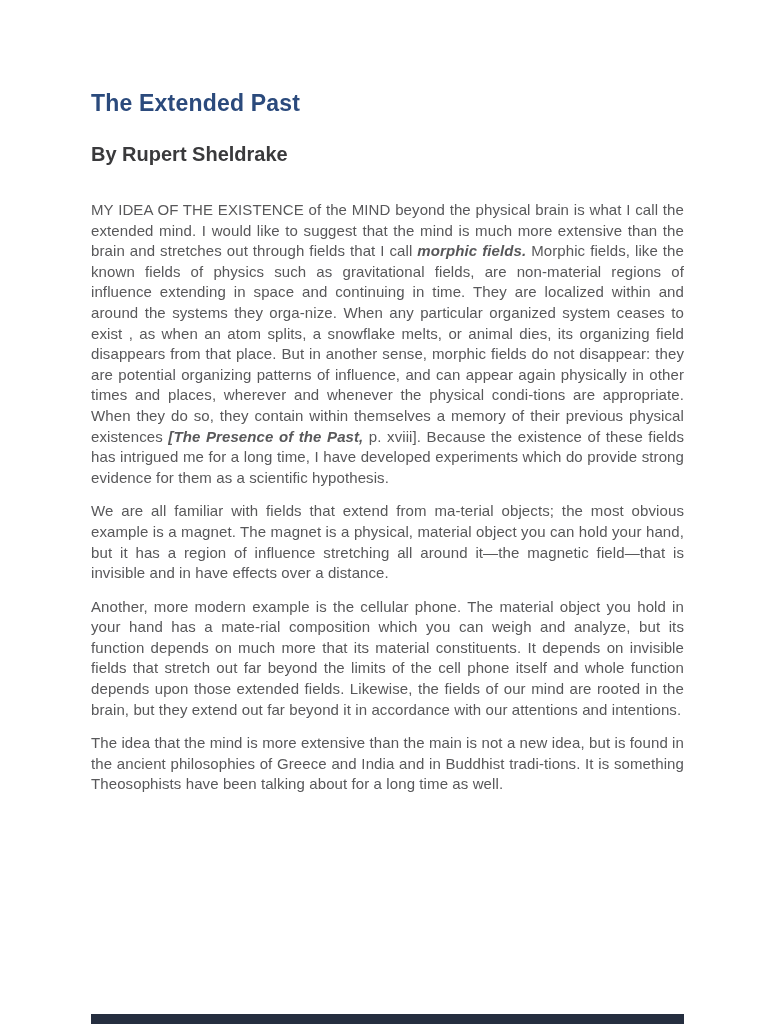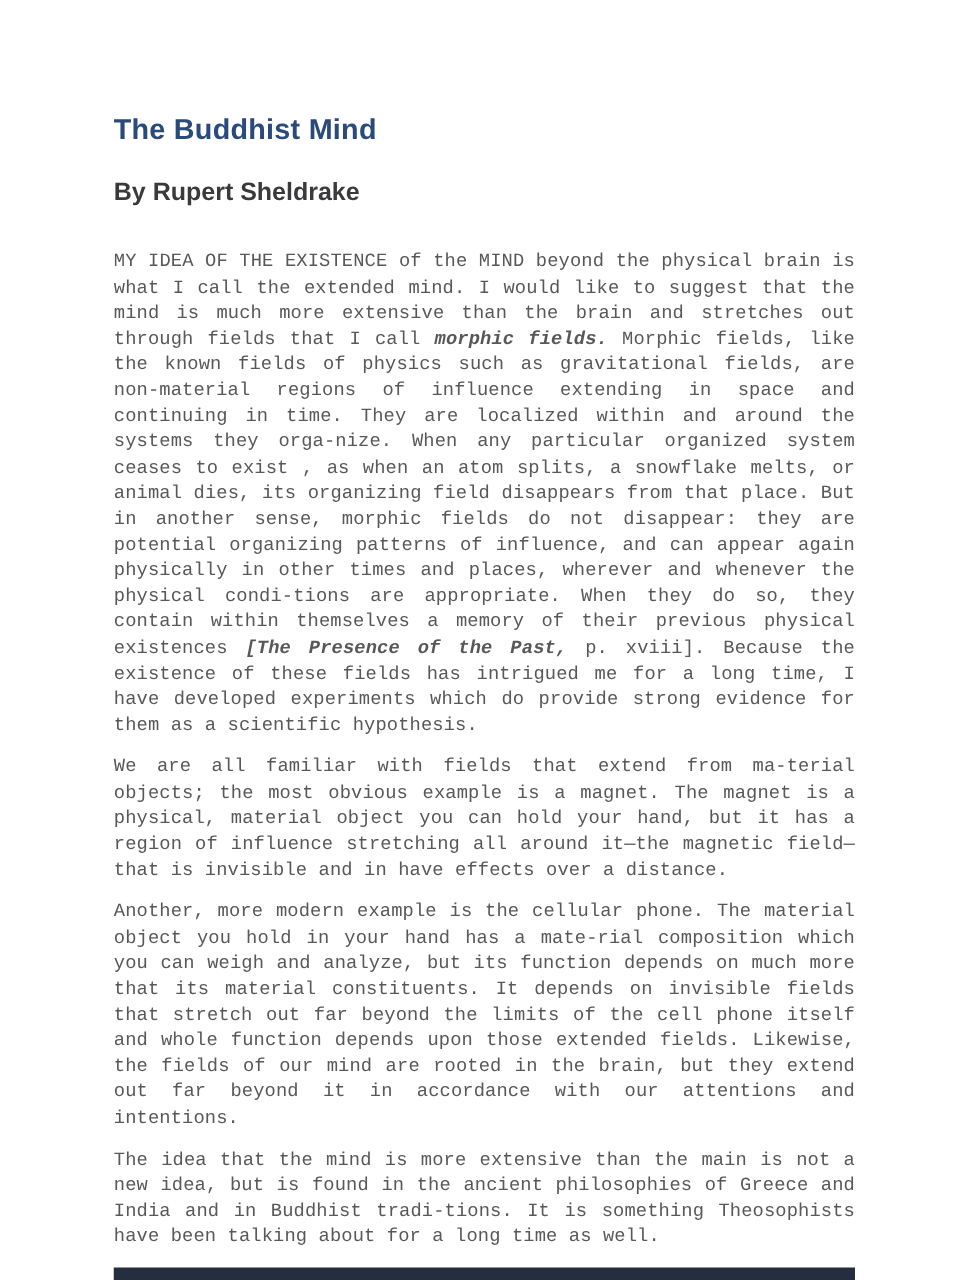--- a/index.html
+++ b/index.html
@@ -34,21 +34,20 @@
     font-size: 20px;
     line-height: 19px;
     font-weight: bold;
   }
   .article-body {
     margin-top: 36px;
     font-size: 15px;
     line-height: 20.6px;
     text-align: justify;
     letter-spacing: 0.1px;
-    font-family: Liberation Mono, monospace;
   }
   .article-body p.para {
     margin: 0 0 13px 0;
   }
   .article-body .bolditalic {
     font-style: italic;
     font-weight: bold;
   }
   .footer-bar {
     position: absolute;
@@ -56,21 +55,21 @@
     bottom: 0;
     width: 593px;
     height: 10px;
   }
 </style>
 </head>
 <body>
 
 <div class="screen">
   <div class="content">
-    <h1 class="doc-title" style="color: rgb(43, 74, 124);">The Buddhist Mind</h1>
+    <h1 class="doc-title" style="color: rgb(43, 74, 124);">The Extended Past</h1>
     <h2 class="byline" style="color: rgb(58, 58, 60);">By Rupert Sheldrake</h2>
     <div class="article-body" style="color: rgb(88, 88, 90);">
         <p class="para"><span>MY IDEA OF THE EXISTENCE of the MIND beyond the physical brain is what I call the extended mind. I would like to suggest that the mind is much more extensive than the brain and stretches out through fields that I call </span><span class="bolditalic">morphic fields.</span><span> Morphic fields, like the known fields of physics such as gravitational fields, are non-material regions of influence extending in space and continuing in time. They are localized within and around the systems they orga-nize. When any particular organized system ceases to exist , as when an atom splits, a snowflake melts, or animal dies, its organizing field disappears from that place. But in another sense, morphic fields do not disappear: they are potential organizing patterns of influence, and can appear again physically in other times and places, wherever and whenever the physical condi-tions are appropriate. When they do so, they contain within themselves a memory of their previous physical existences </span><span class="bolditalic">[The Presence of the Past,</span><span> p. xviii]. Because the existence of these fields has intrigued me for a long time, I have developed experiments which do provide strong evidence for them as a scientific hypothesis.</span></p>
         <p class="para"><span>We are all familiar with fields that extend from ma-terial objects; the most obvious example is a magnet. The magnet is a physical, material object you can hold your hand, but it has a region of influence stretching all around it—the magnetic field—that is invisible and in have effects over a distance.</span></p>
         <p class="para"><span>Another, more modern example is the cellular phone. The material object you hold in your hand has a mate-rial composition which you can weigh and analyze, but its function depends on much more that its material constituents. It depends on invisible fields that stretch out far beyond the limits of the cell phone itself and whole function depends upon those extended fields. Likewise, the fields of our mind are rooted in the brain, but they extend out far beyond it in accordance with our attentions and intentions.</span></p>
         <p class="para"><span>The idea that the mind is more extensive than the main is not a new idea, but is found in the ancient philosophies of Greece and India and in Buddhist tradi-tions. It is something Theosophists have been talking about for a long time as well.</span></p>
       </div>
   </div>
   <div class="footer-bar" style="background-color: rgb(37, 46, 63);"></div>
 </div>

